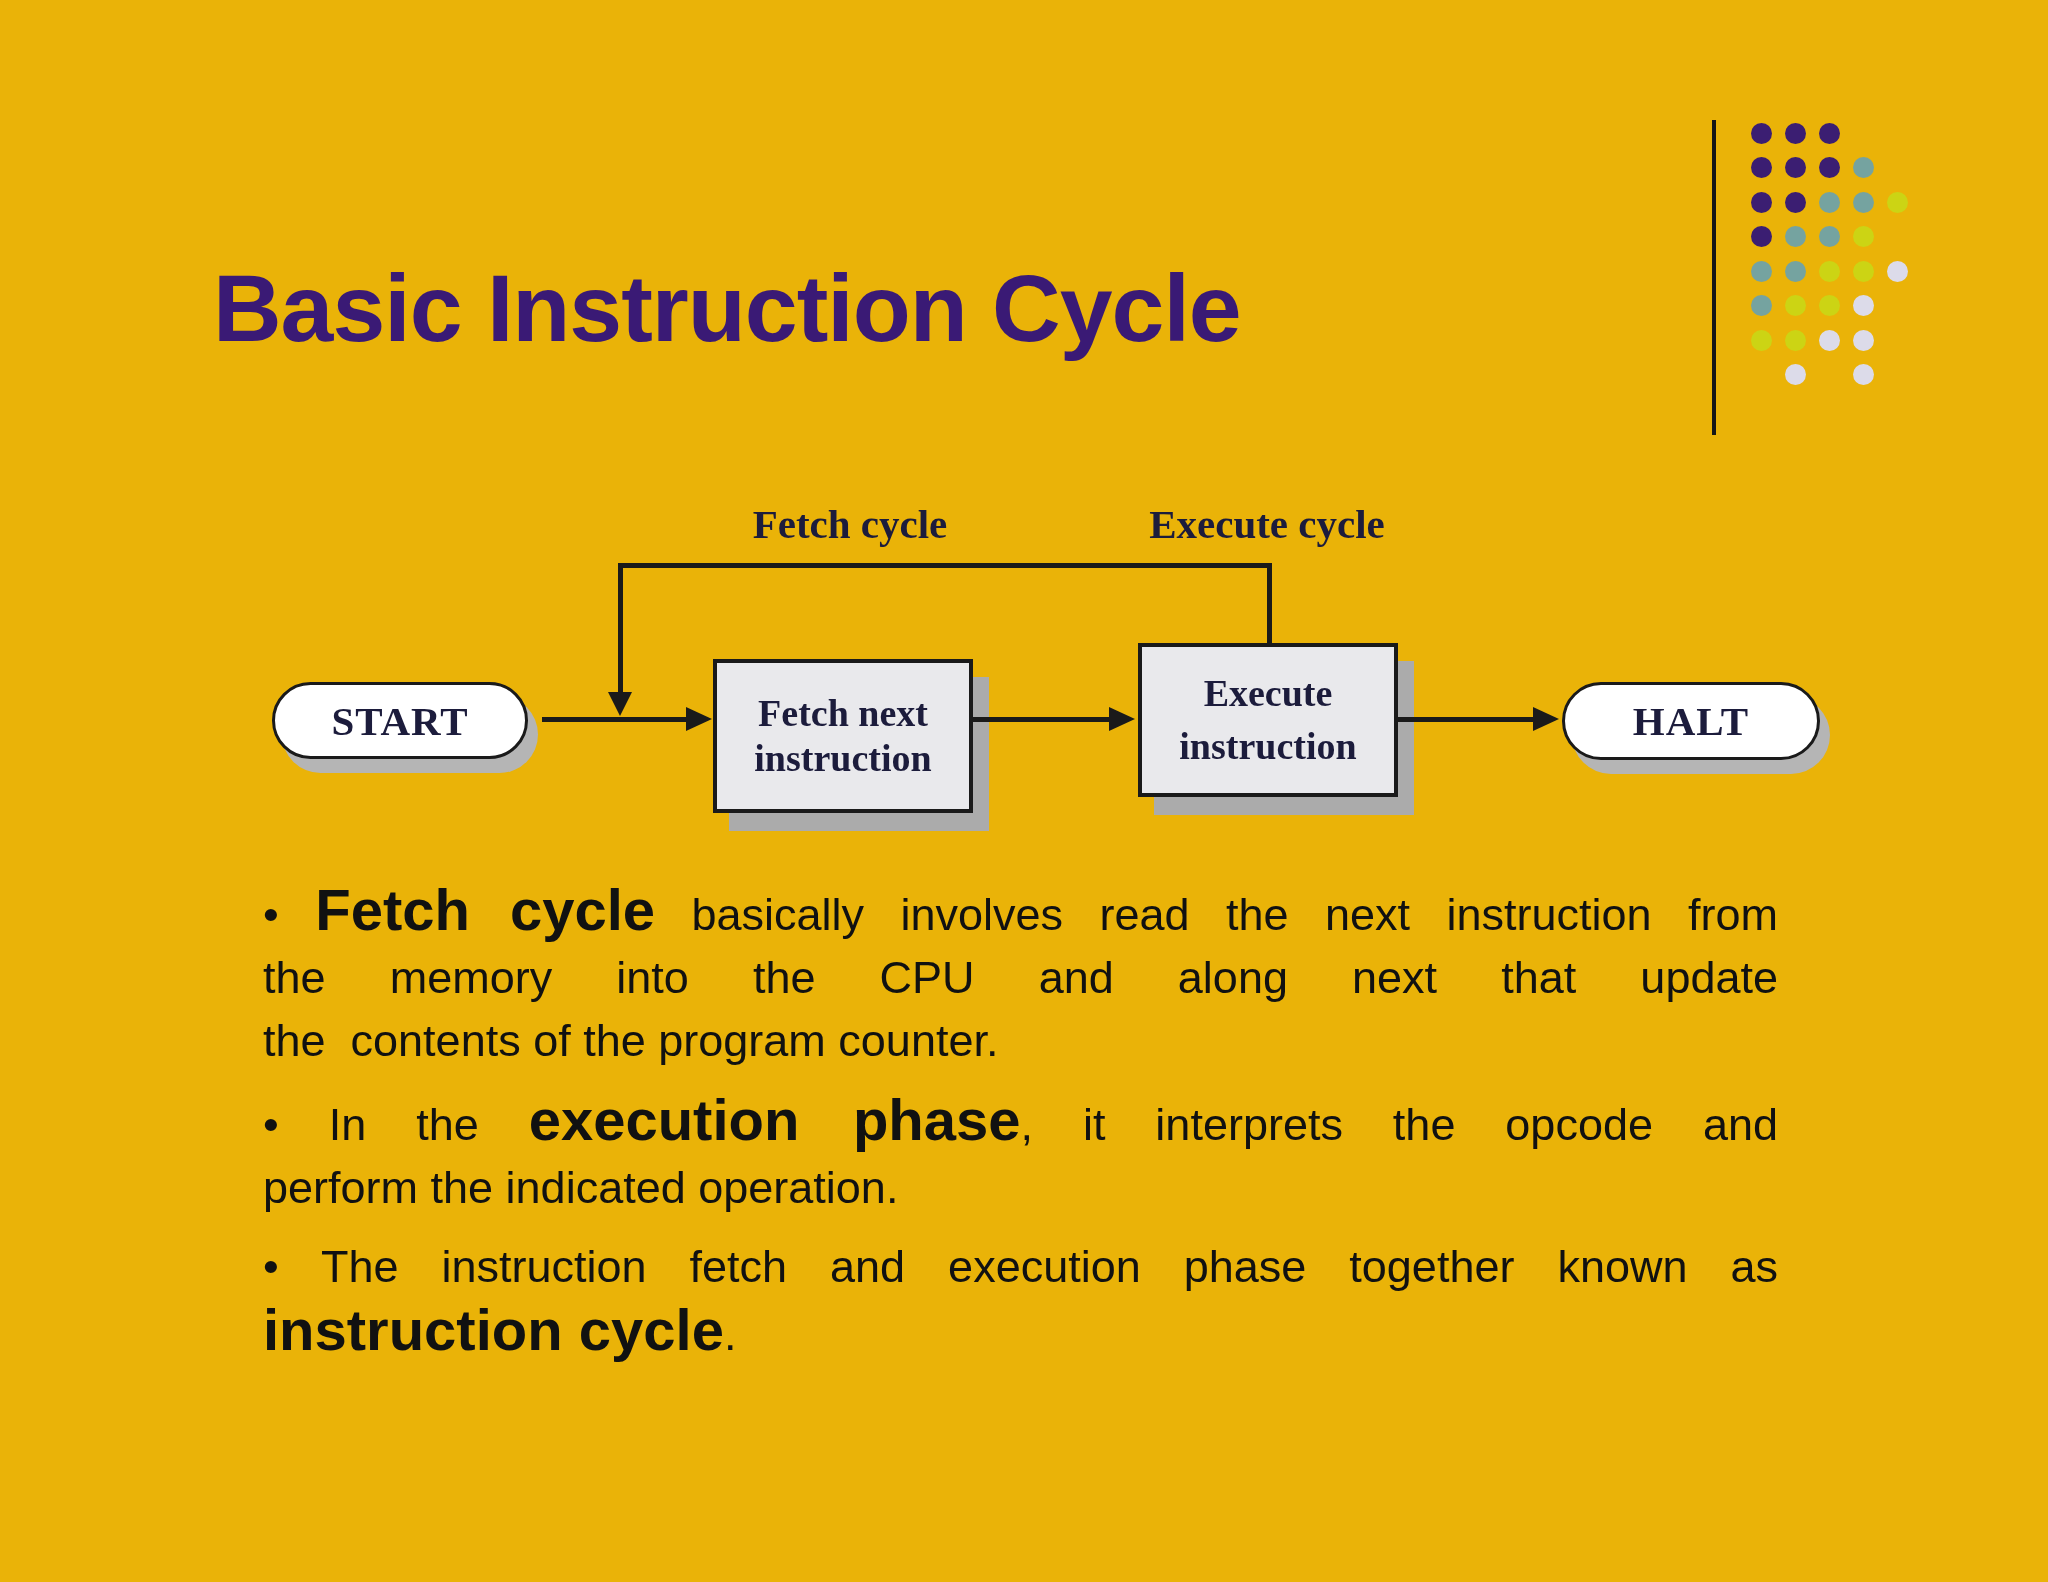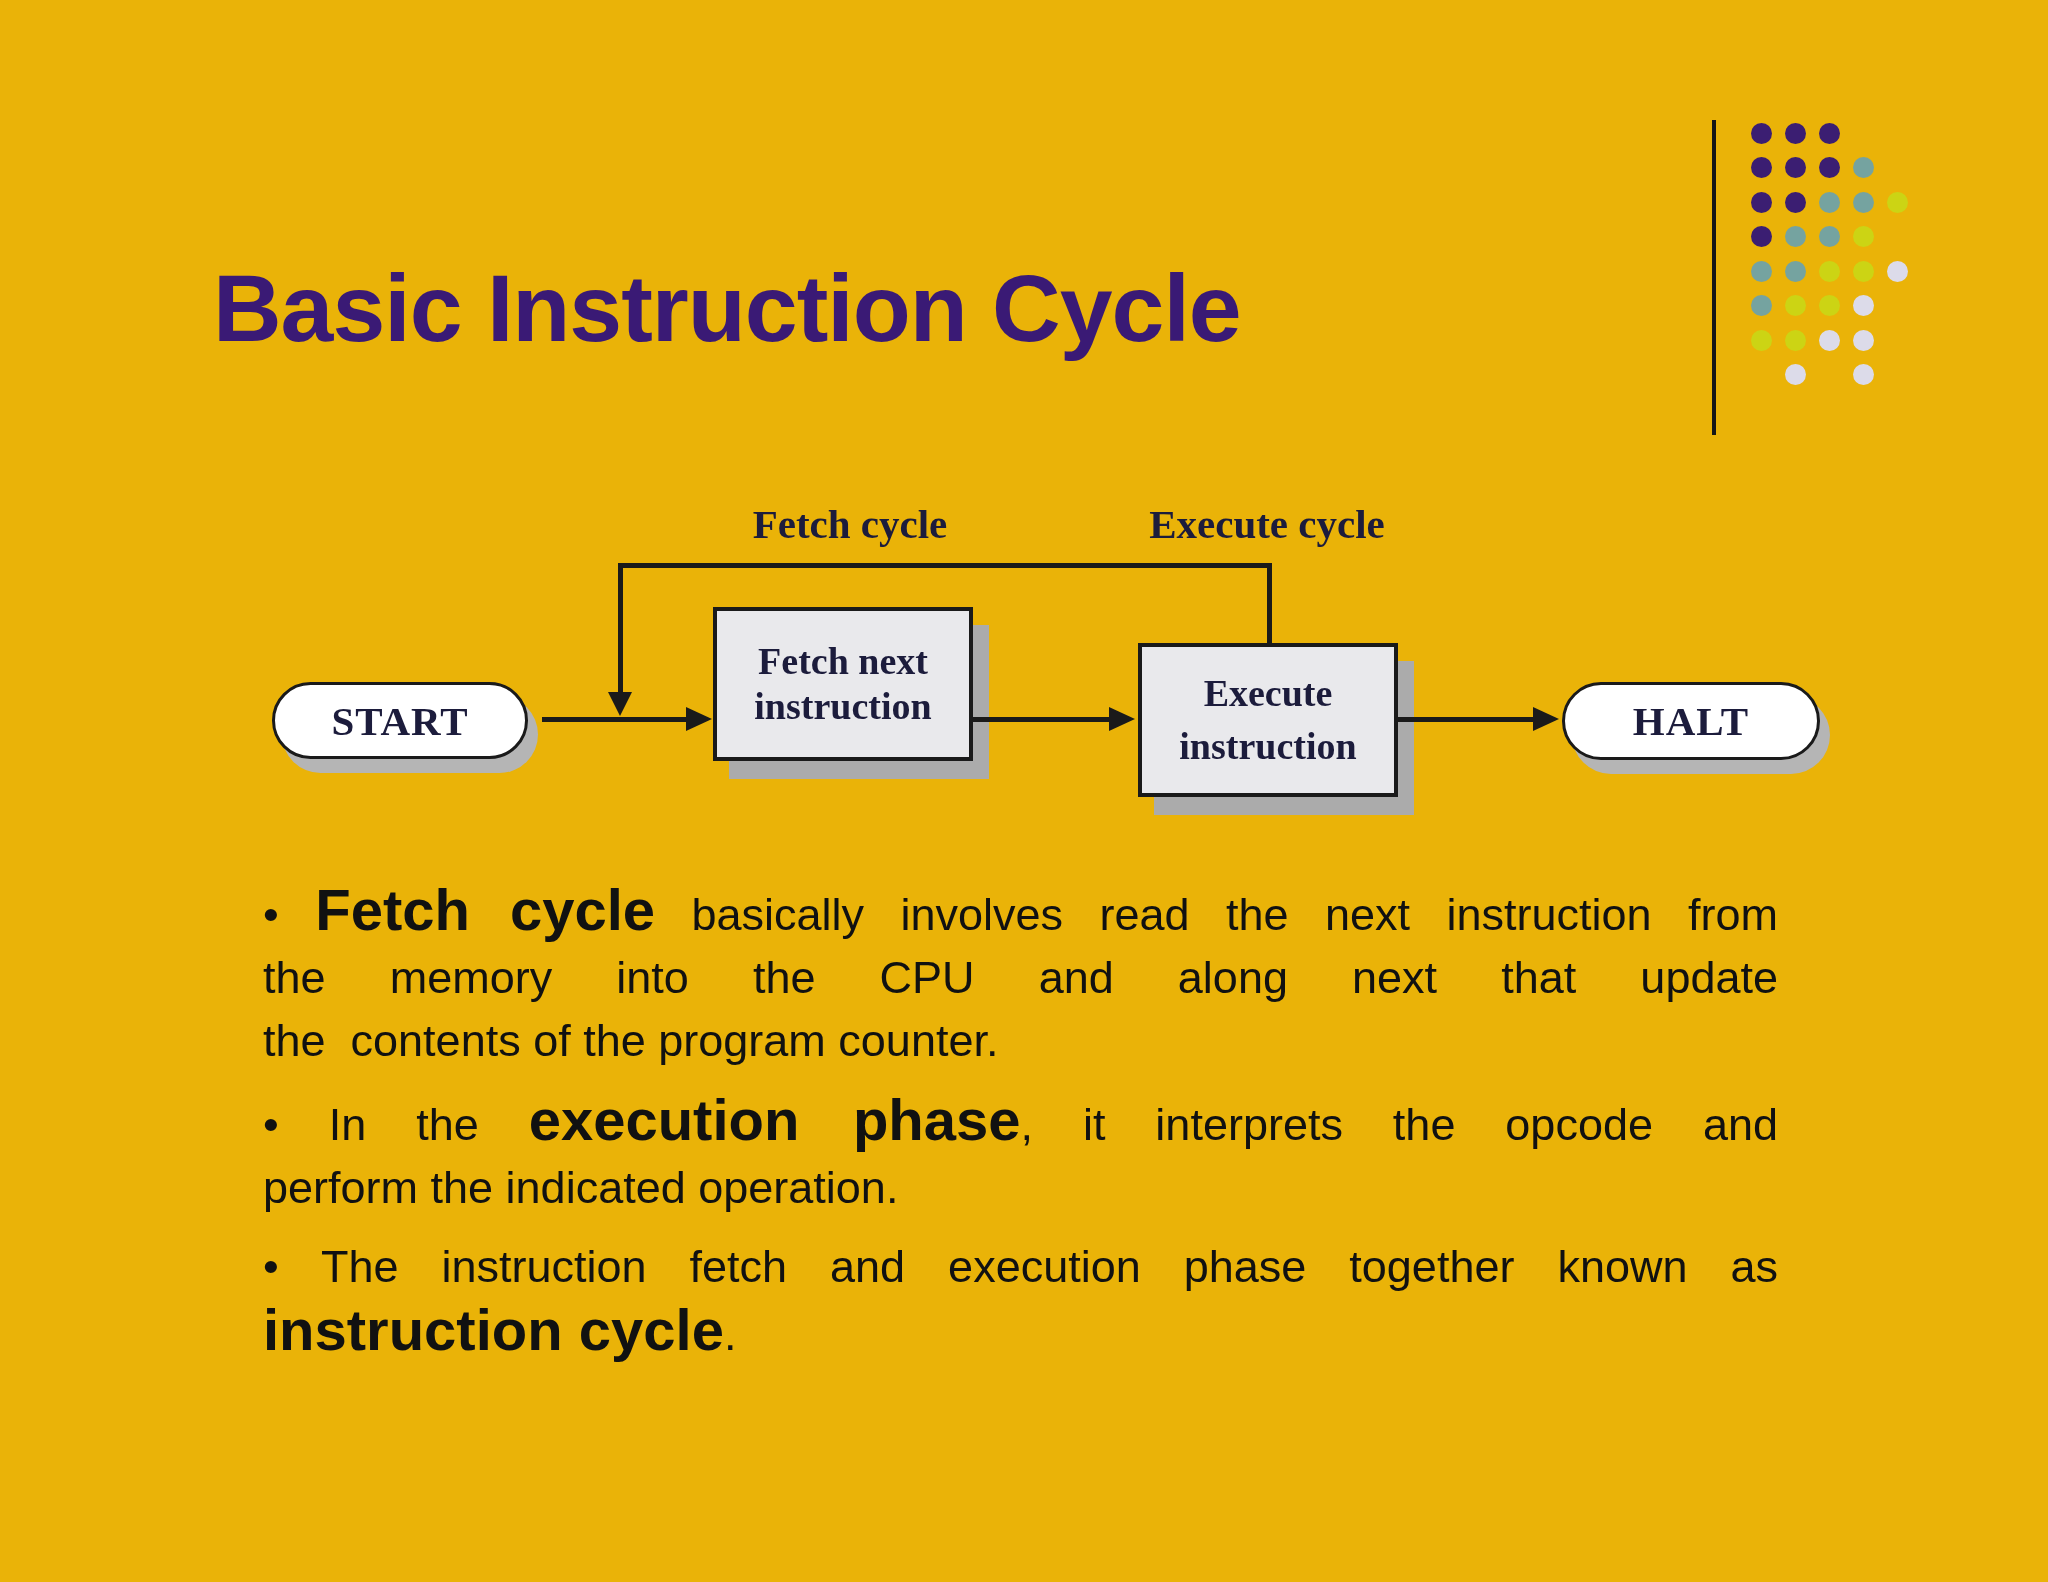--- a/index.html
+++ b/index.html
@@ -174,21 +174,21 @@
     <div class="arrowhead-down" style="left:608px; top:692px;"></div>
     <div class="dline" style="left:1267px; top:563px; width:5px; height:84px;"></div>
 
     <div class="node-oval" style="left:272px; top:682px; width:250px;">
       <span>START</span>
     </div>
 
     <div class="dline" style="left:542px; top:717px; width:146px; height:5px;"></div>
     <div class="arrowhead-right" style="left:686px; top:707px;"></div>
 
-    <div class="proc-box" style="left:713px; top:607px;">
+    <div class="proc-box" style="left:713px; top:659px;">
       <span>Fetch next</span>
       <span>instruction</span>
     </div>
 
     <div class="dline" style="left:973px; top:717px; width:138px; height:5px;"></div>
     <div class="arrowhead-right" style="left:1109px; top:707px;"></div>
 
     <div class="proc-box" style="left:1138px; top:643px;gap:8px;">
       <span>Execute</span>
       <span>instruction</span>

